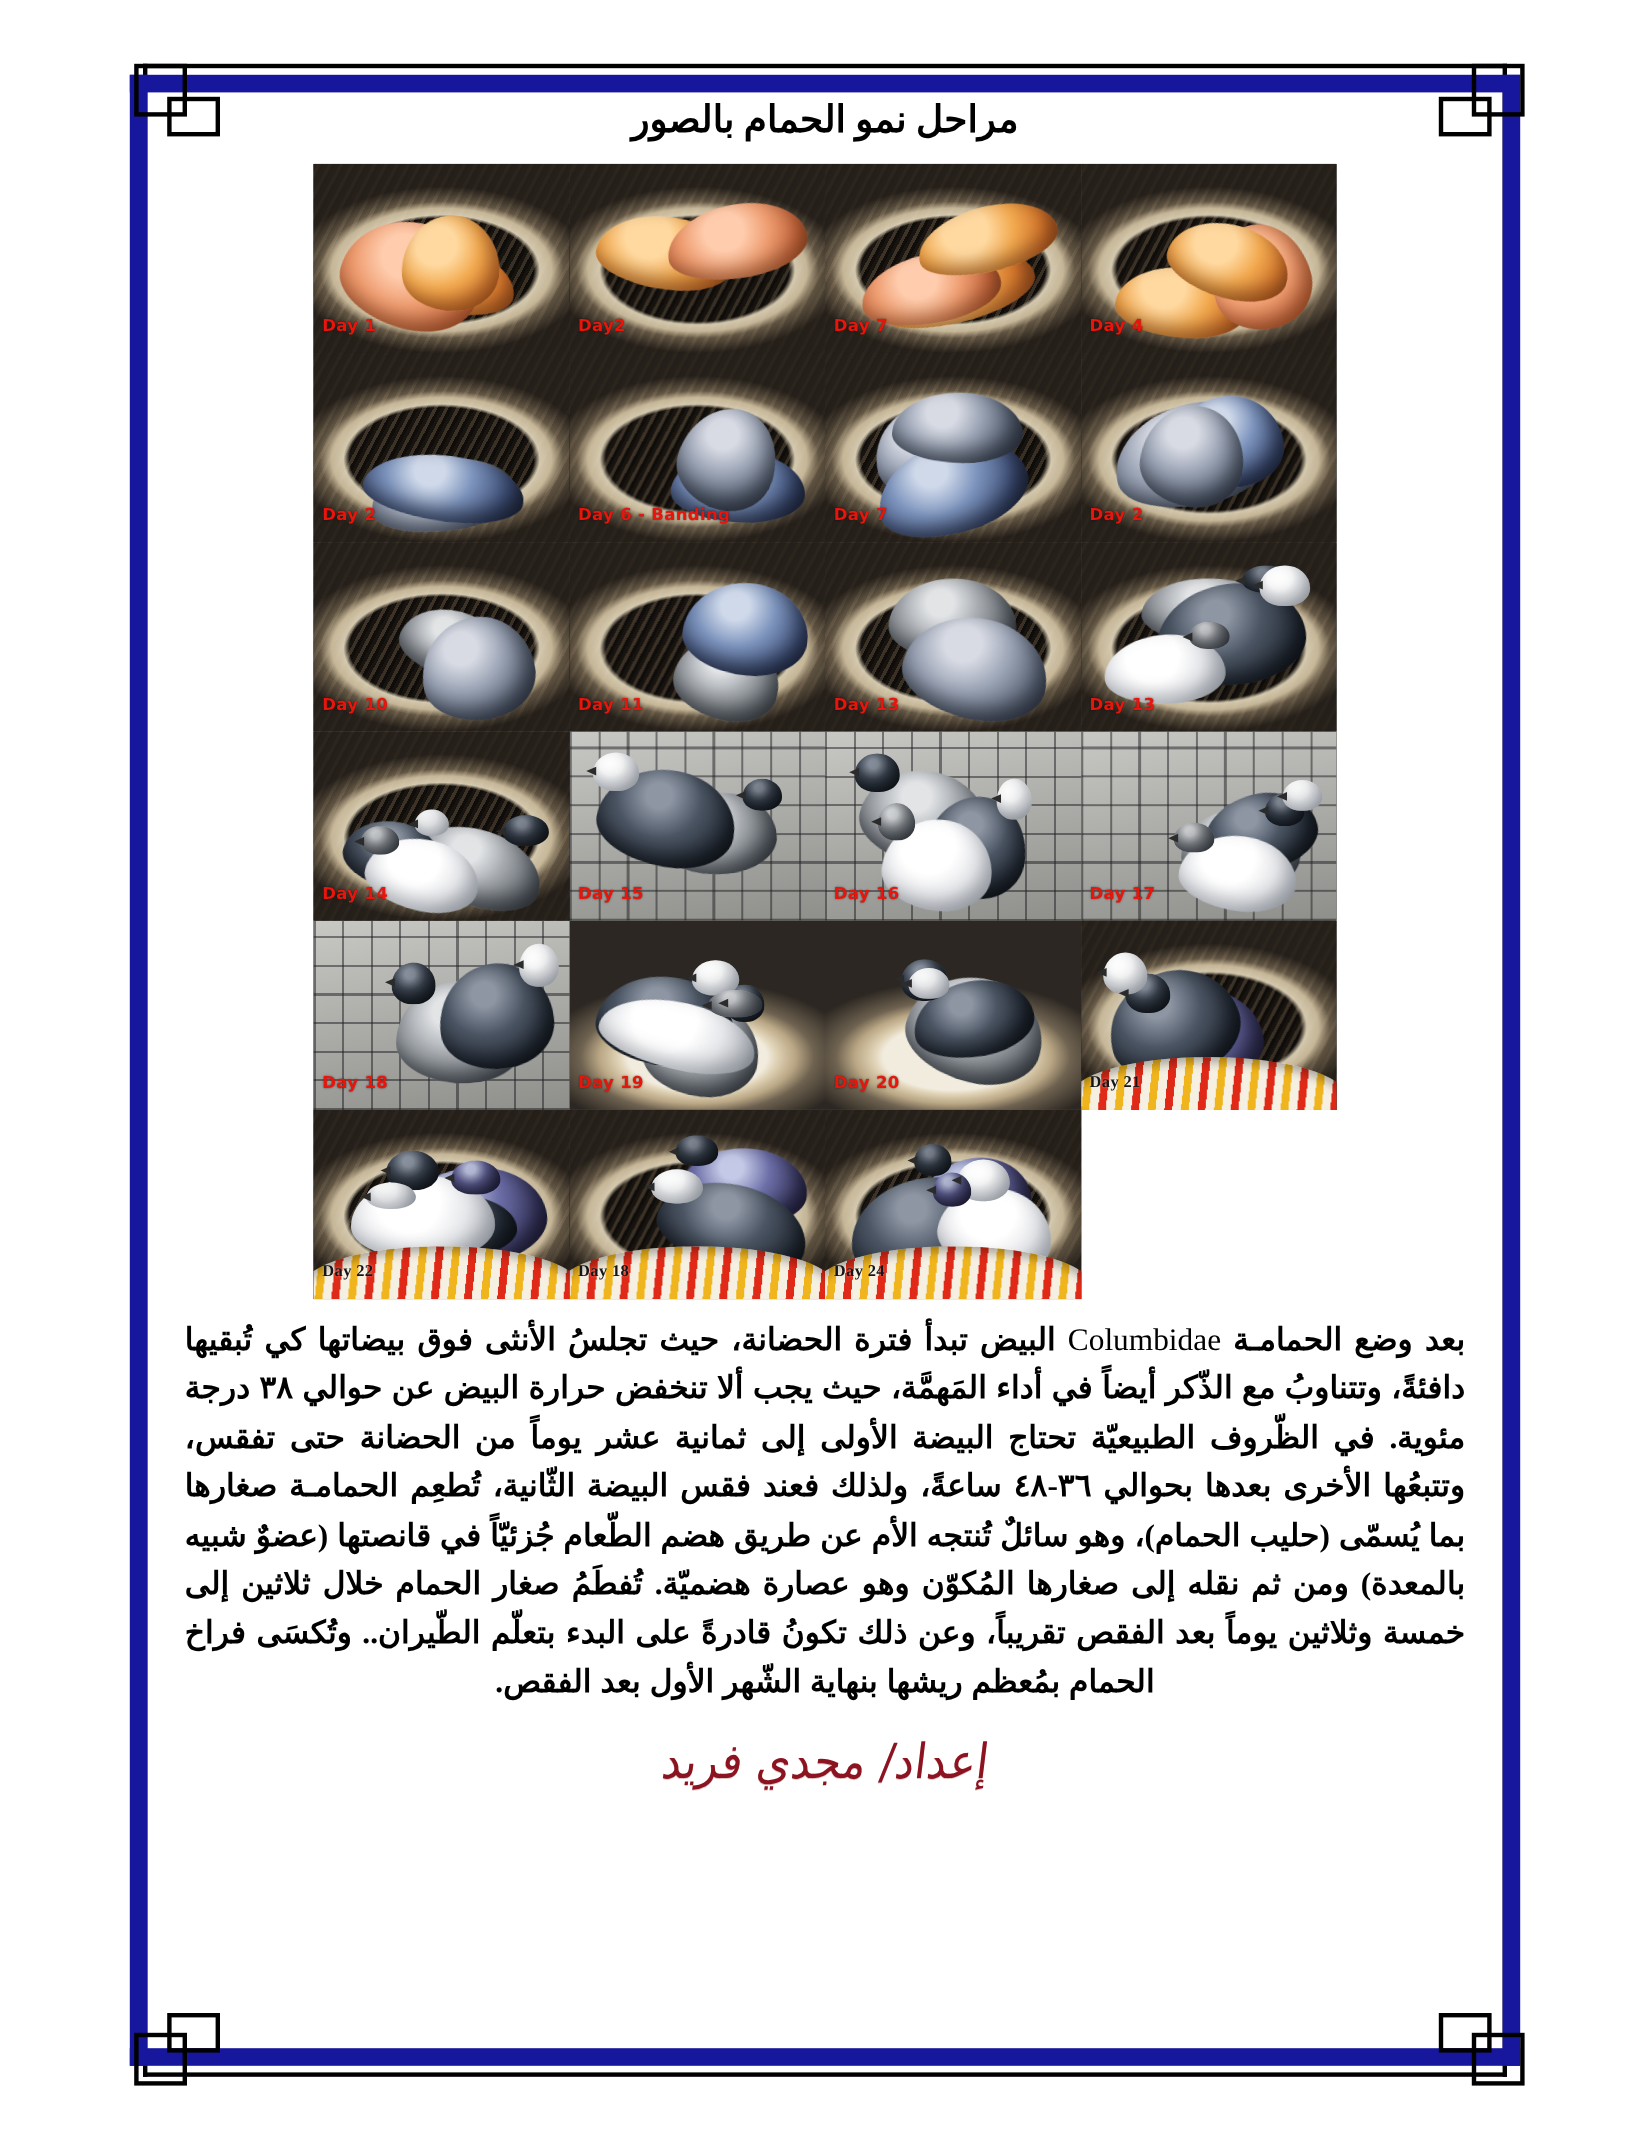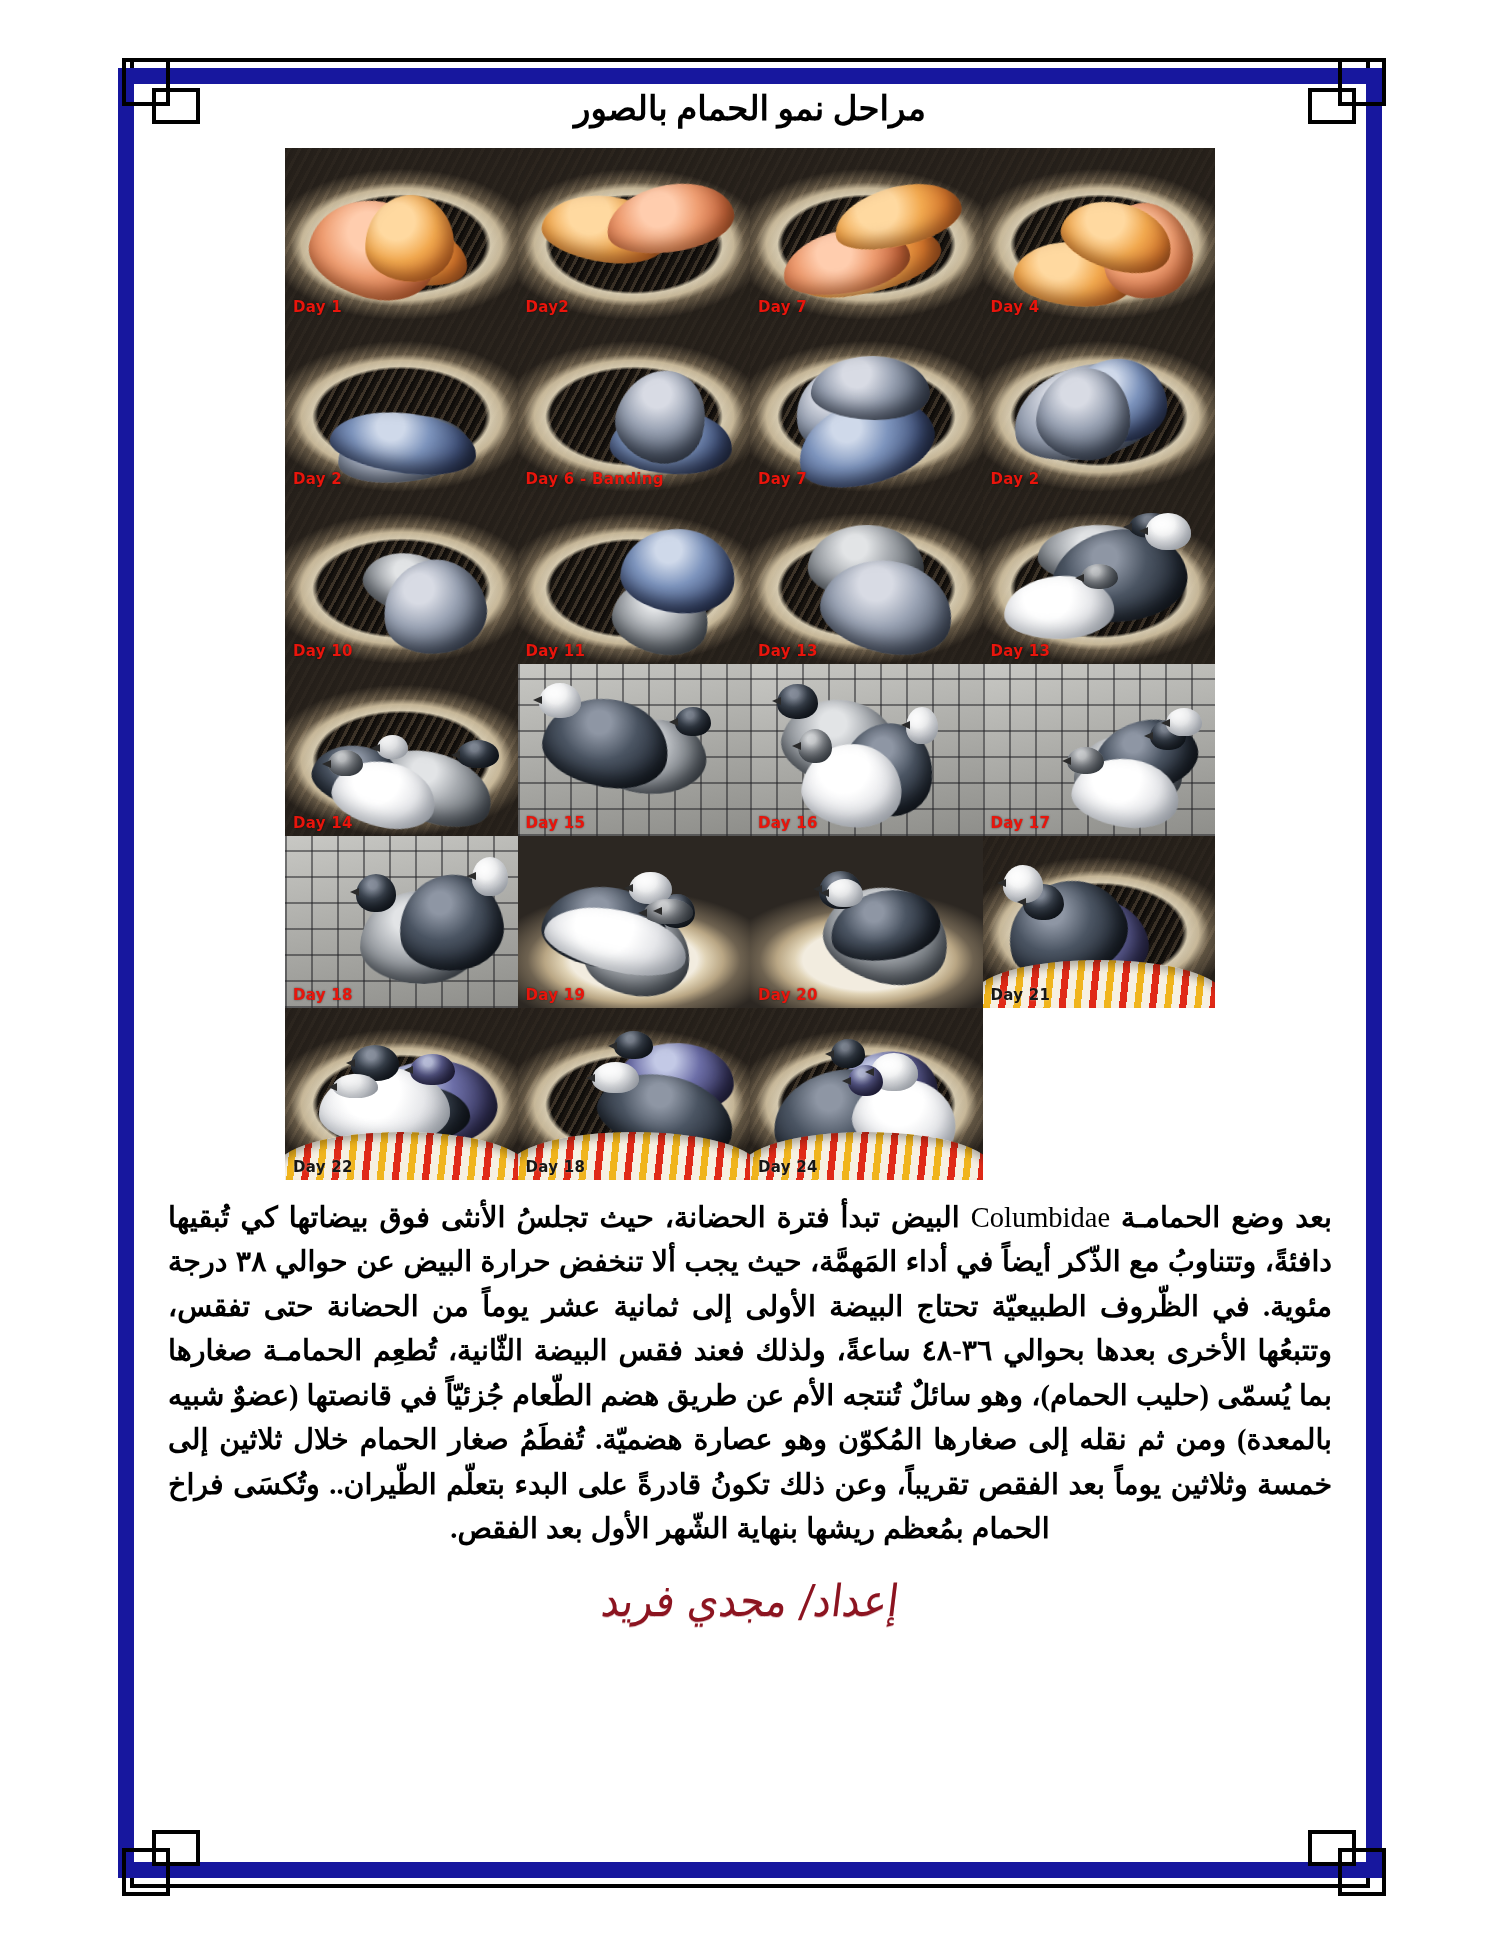--- a/index.html
+++ b/index.html
@@ -83,34 +83,35 @@
     overflow: hidden;
     background: #2a2520;
   }
   .photo-cell .art {
     position: absolute;
     inset: 0;
   }
   .day-label {
     position: absolute;
     left: 8px;
-    bottom: 4px;
+    bottom: 16px;
     font-family: "DejaVu Sans", "Liberation Sans", sans-serif;
     font-size: 15px;
     font-weight: bold;
     color: #e8150c;
     text-shadow: 0 0 2px rgba(0,0,0,.55);
     letter-spacing: .3px;
     white-space: nowrap;
     z-index: 4;
     direction: ltr;
   }
   .day-label.dark {
     color: #161616;
     text-shadow: 0 0 2px rgba(255,255,255,.5);
+    font-family: Liberation Serif, serif;
   }
 
   
   .nest {
     position: absolute; inset: 0;
     background:
       radial-gradient(ellipse 58% 44% at 50% 56%, rgba(232,222,198,0.0) 62%, rgba(226,214,186,0.92) 66%, rgba(206,190,158,0.95) 74%, rgba(150,132,104,0.6) 82%, rgba(40,34,28,0.85) 100%),
       repeating-linear-gradient(118deg, rgba(20,16,12,.85) 0 3px, rgba(70,58,44,.6) 3px 6px, rgba(12,10,8,.9) 6px 9px),
       linear-gradient(160deg, #3b332a 0%, #191512 100%);
   }

